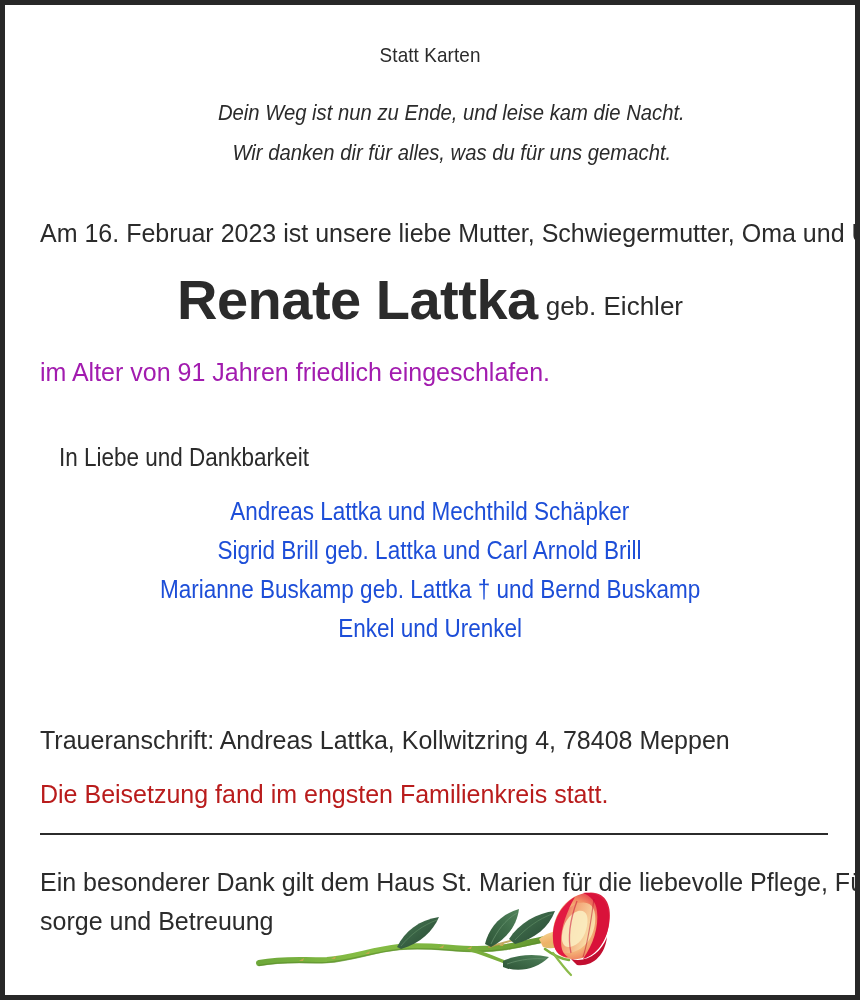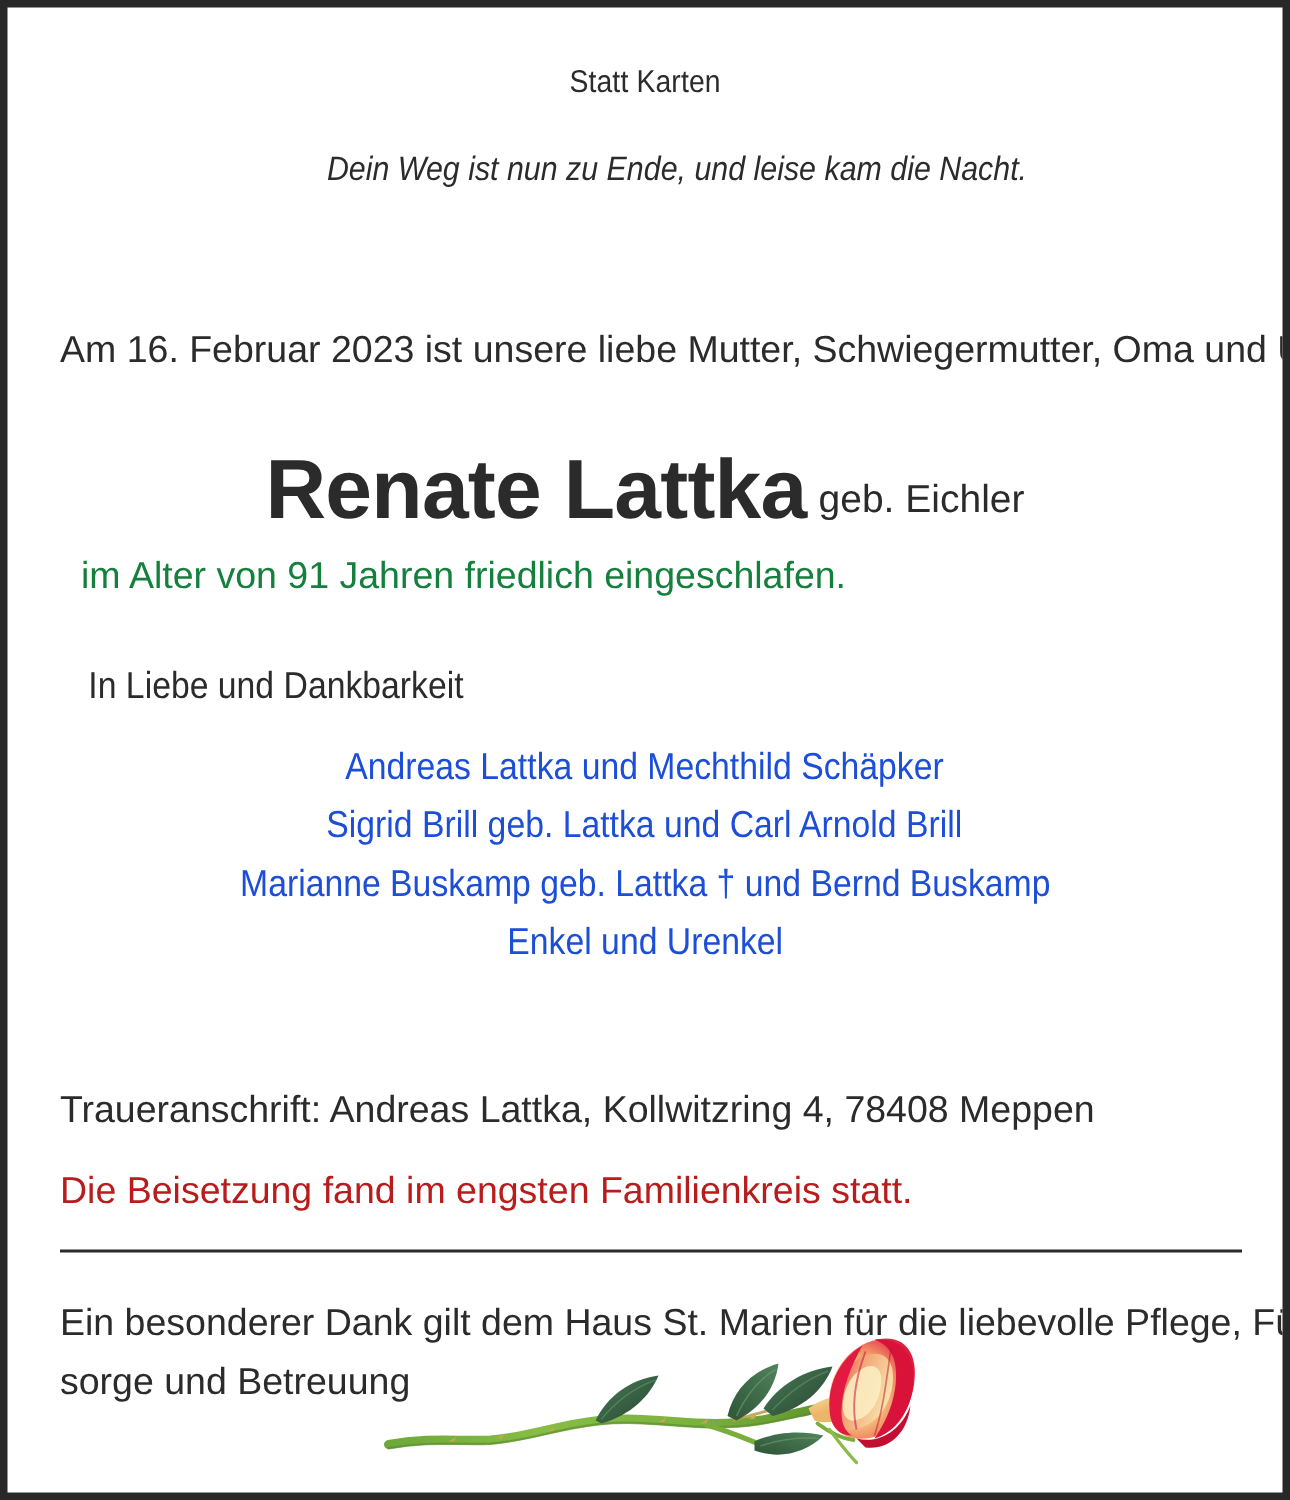--- a/index.html
+++ b/index.html
@@ -77,42 +77,40 @@
   }
 
   .nameblock {
     position: absolute;
     top: 262px;
     left: 0;
     width: 100%;
     text-align: center;
     color: #2b2b2b;
     white-space: nowrap;
-    margin-top: 26px;
   }
   .nameblock .bigname {
     font-size: 56px;
     font-weight: bold;
     letter-spacing: -0.5px;
   }
   .nameblock .geb {
     font-size: 26px;
     font-weight: normal;
     padding-left: 8px;
     position: relative;
     top: -4px;
   }
 
   .age {
     position: absolute;
     top: 353px;
-    left: 49px;
-    font-size: 25px;
-    color: #15803d;
-    margin-top: 12px;
+    left: 35px;
+    font-size: 25px;
+    color: #a21caf;
   }
 
   .inliebe {
     position: absolute;
     top: 438px;
     left: 0;
     width: 100%;
     font-size: 25px;
     color: #2b2b2b;
     padding-left: 40px;
@@ -186,20 +184,23 @@
 <div class="page">
   <div class="inner">
 
     <div class="statt">
       <span class="cond-c">Statt Karten</span>
     </div>
 
     <div class="poem">
       <span class="line">
         <span class="cond-c">Dein Weg ist nun zu Ende, und leise kam die Nacht.</span>
+      </span>
+      <span class="line">
+        <span class="cond-c">Wir danken dir für alles, was du für uns gemacht.</span>
       </span>
     </div>
 
     <div class="intro">
       <span class="cond">Am 16. Februar 2023 ist unsere liebe Mutter, Schwiegermutter, Oma und Uroma</span>
     </div>
 
     <div class="nameblock">
       <span class="bigname">Renate Lattka</span><span class="geb">geb. Eichler</span>
     </div>

